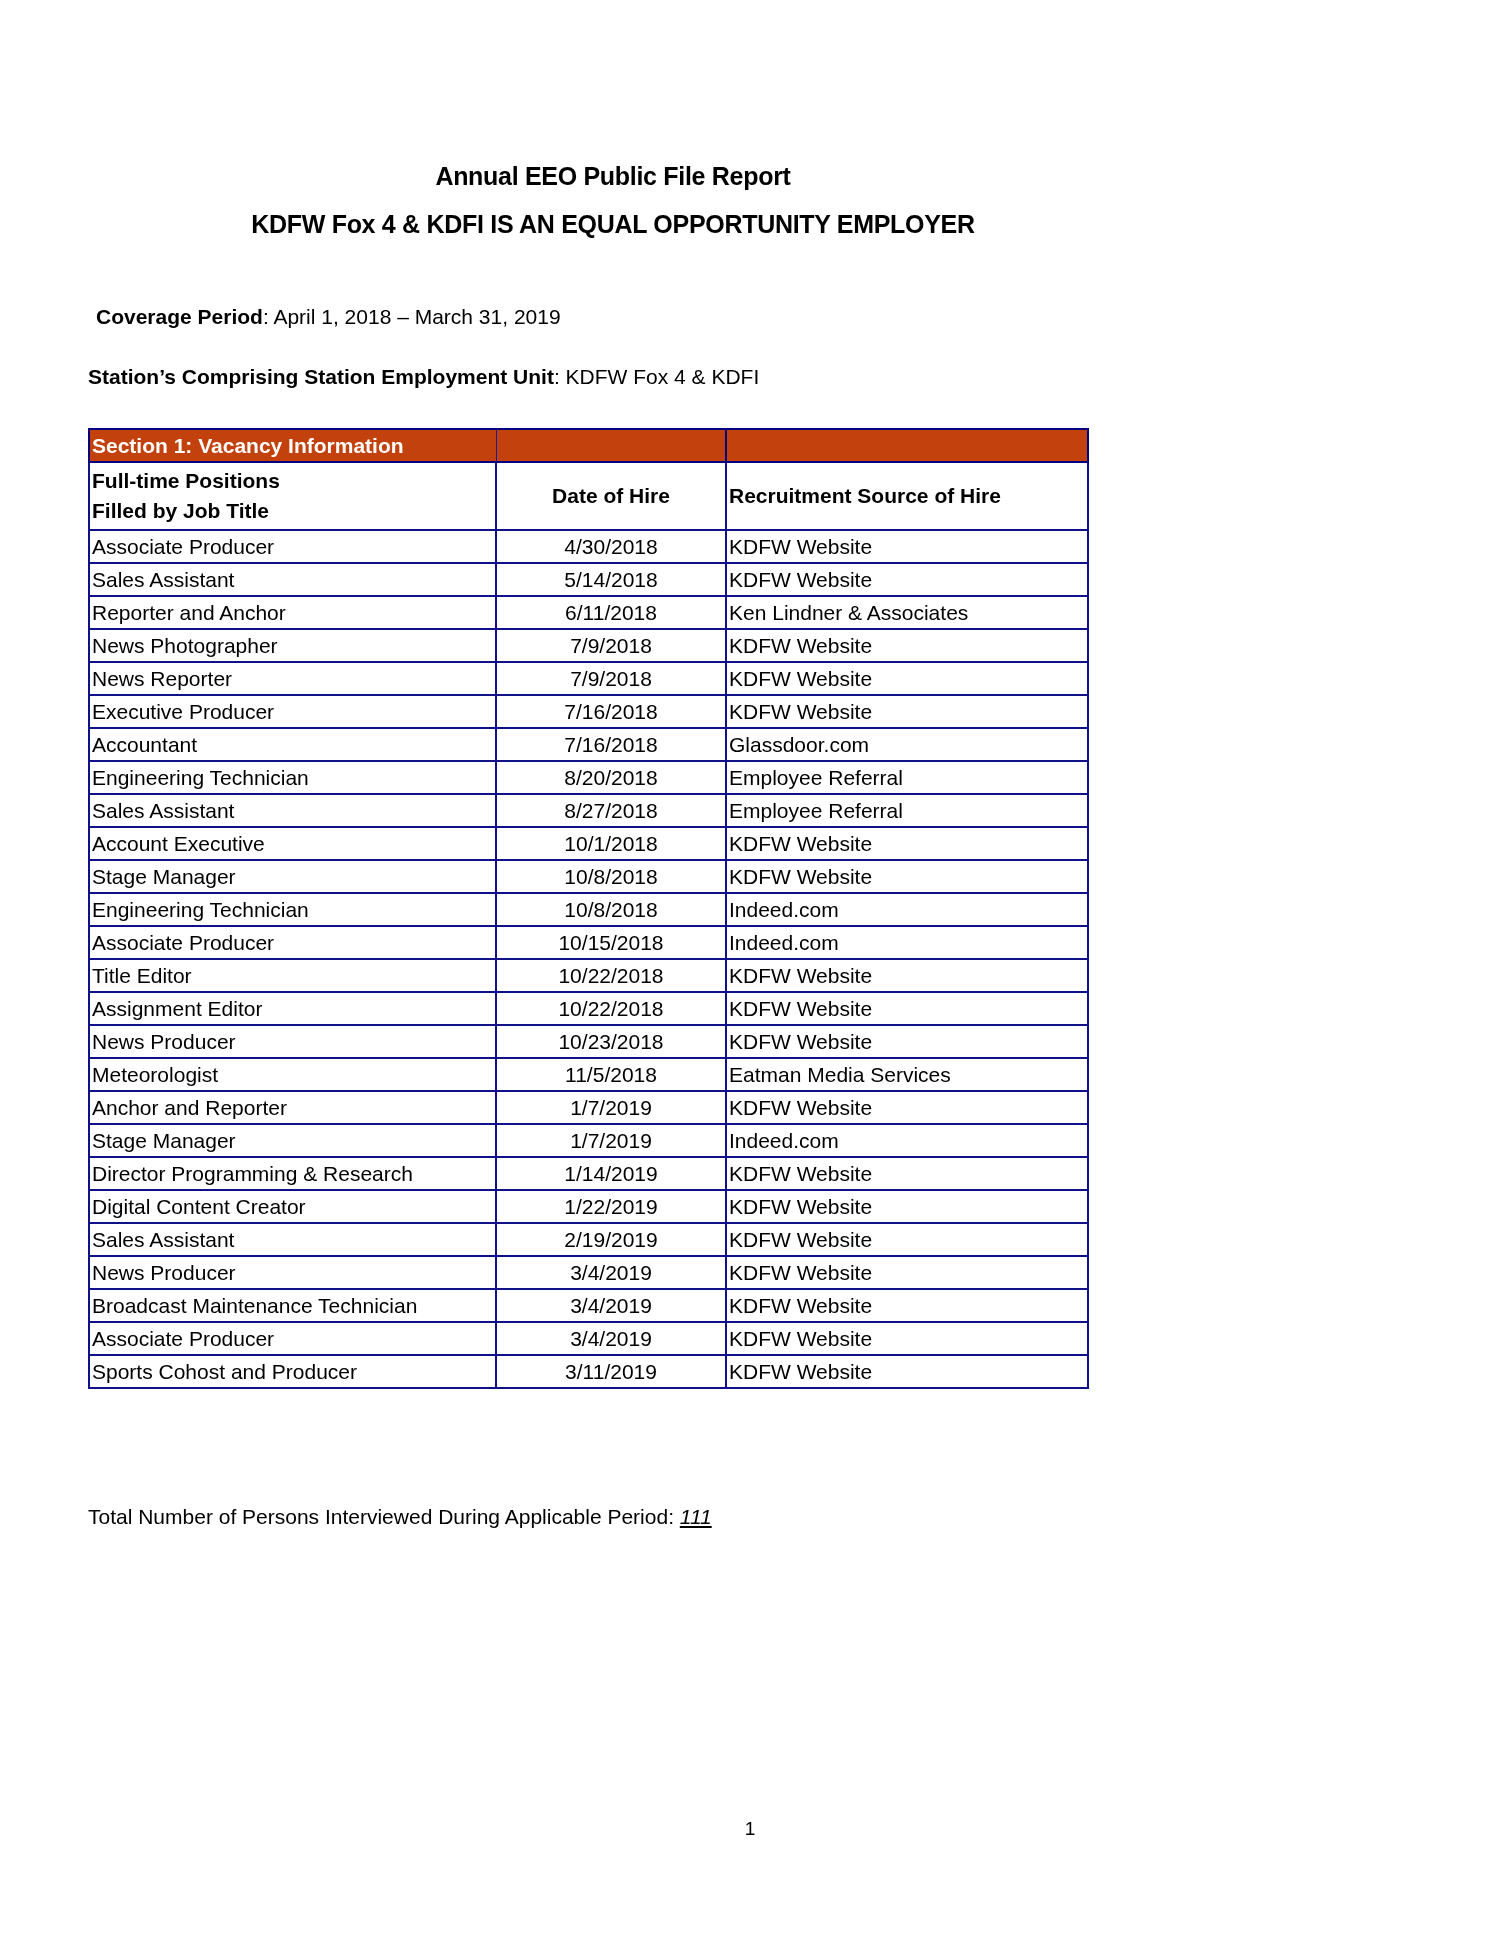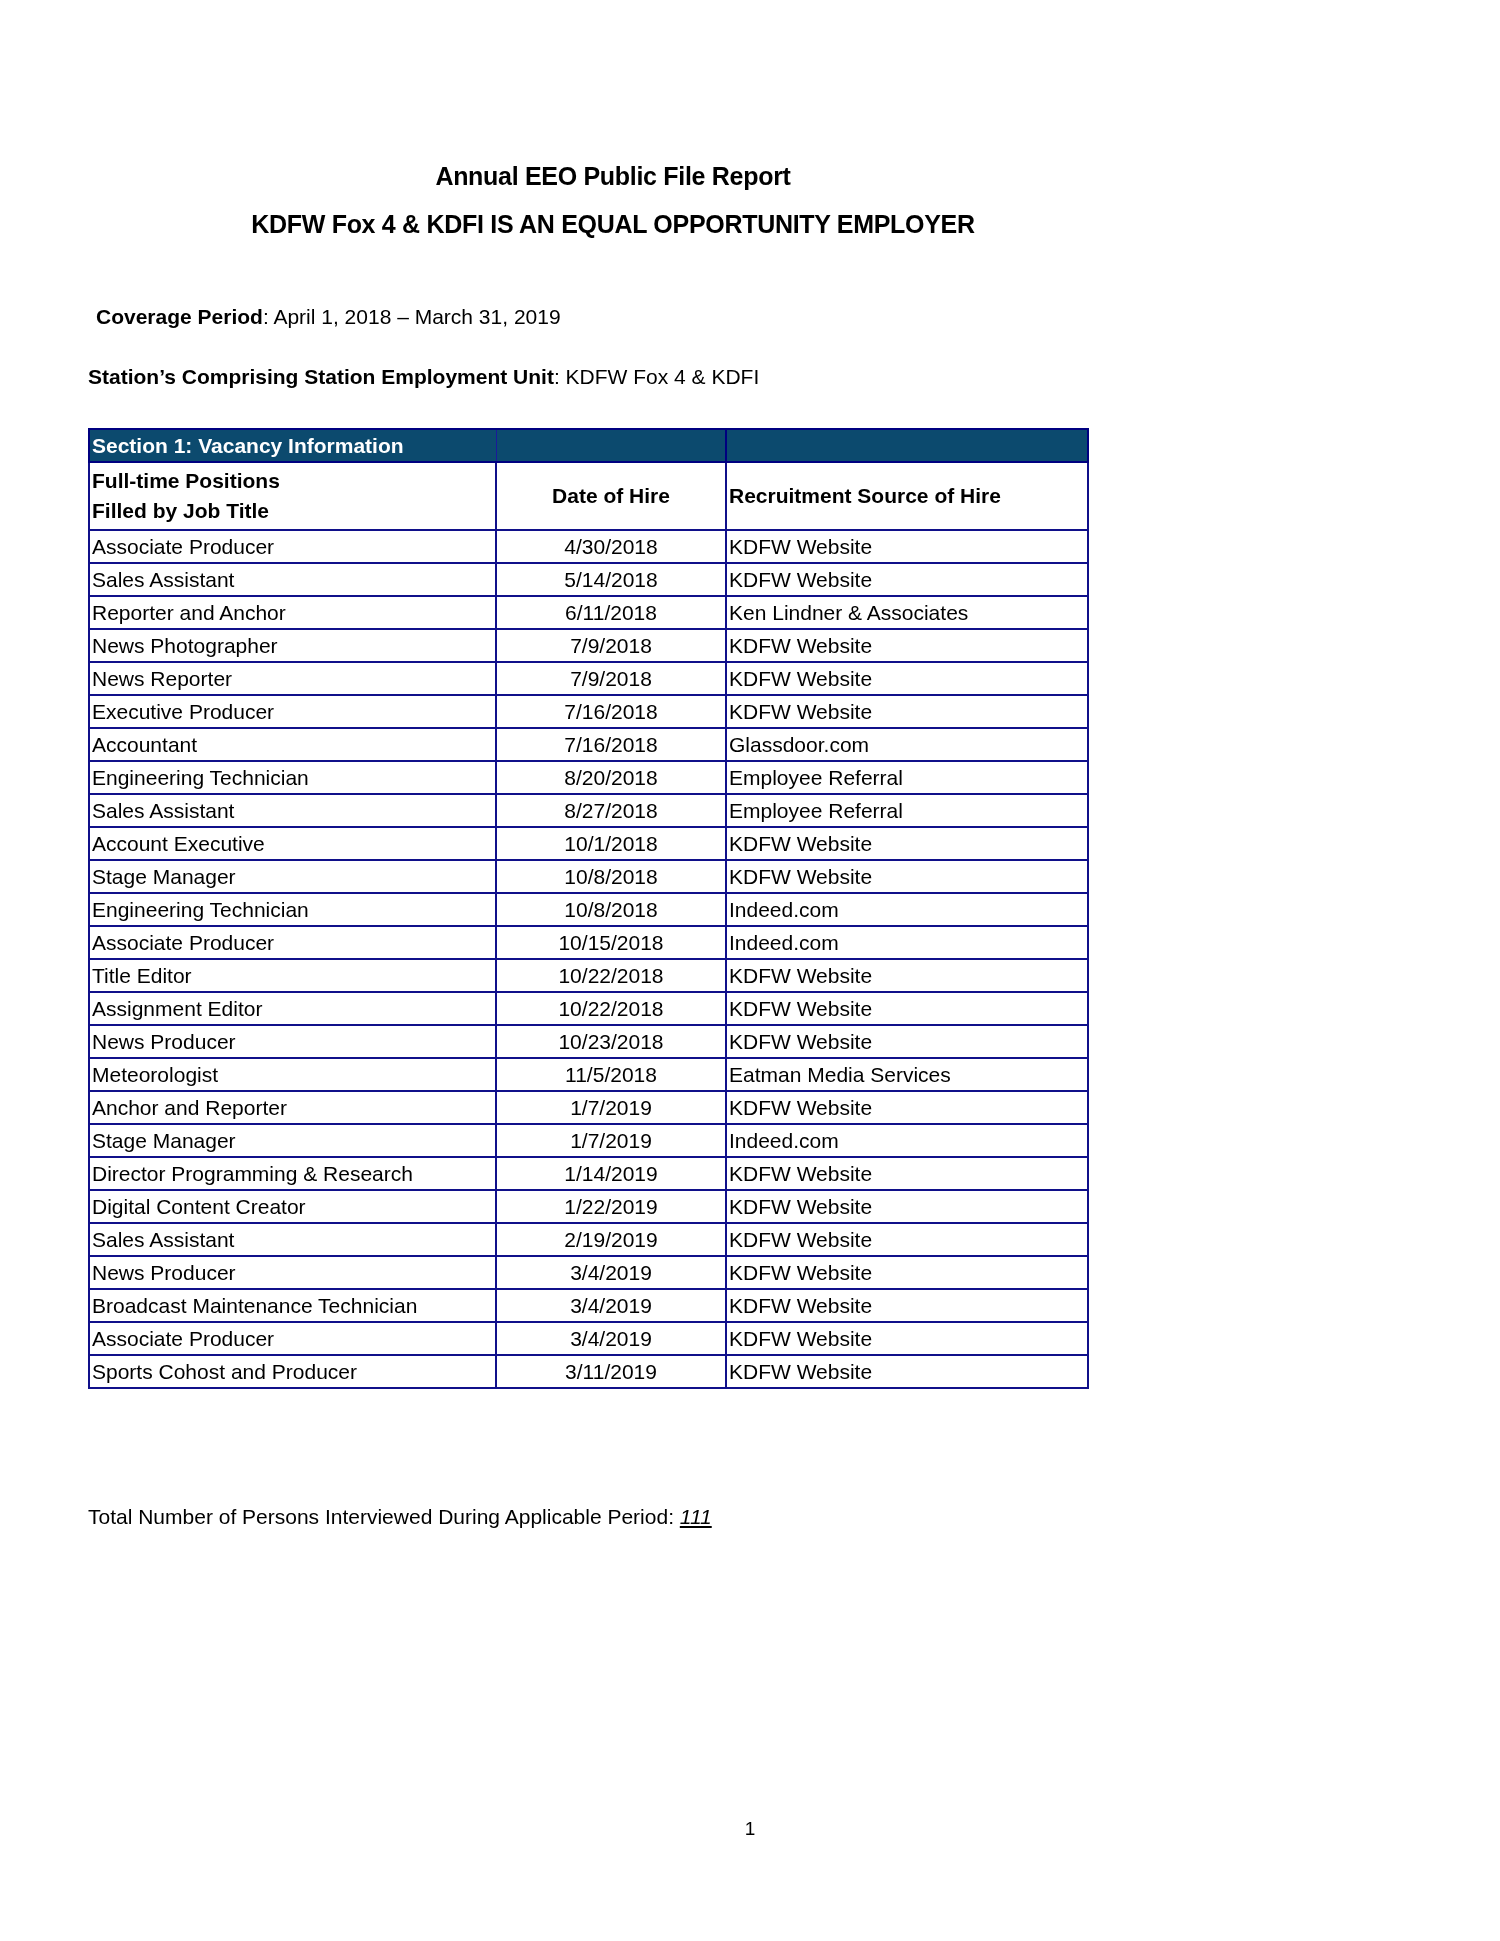--- a/index.html
+++ b/index.html
@@ -25,21 +25,21 @@
     border-collapse: collapse; table-layout: fixed;
     font-size: 21px;
   }
   .vacancy-table col.c1 { width: 407px; }
   .vacancy-table col.c2 { width: 230px; }
   .vacancy-table col.c3 { width: 362px; }
   .vacancy-table td, .vacancy-table th {
     border: 2px solid #10108a; padding: 0 2px; white-space: nowrap; overflow: hidden;
   }
   .section-row td {
-    background: #0c4a6e; color: #ffffff; font-weight: bold; height: 31px;
+    background: #c2410c; color: #ffffff; font-weight: bold; height: 31px;
     border-color: #000080; text-align: left;
   }
   .section-row td.s1 { border-right: 1px solid #1a1a9a; }
   .section-row td.s2 { border-left: 1px solid #1a1a9a; border-right: 1px solid #1a1a9a; }
   .header-row th { height: 66px; font-weight: bold; vertical-align: middle; line-height: 30px; }
   .header-row th.h1 { text-align: left; }
   .header-row th.h2 { text-align: center; }
   .header-row th.h3 { text-align: left; }
   .data-row td { height: 31px; line-height: 31px; }
   .data-row td.date { text-align: center; }

